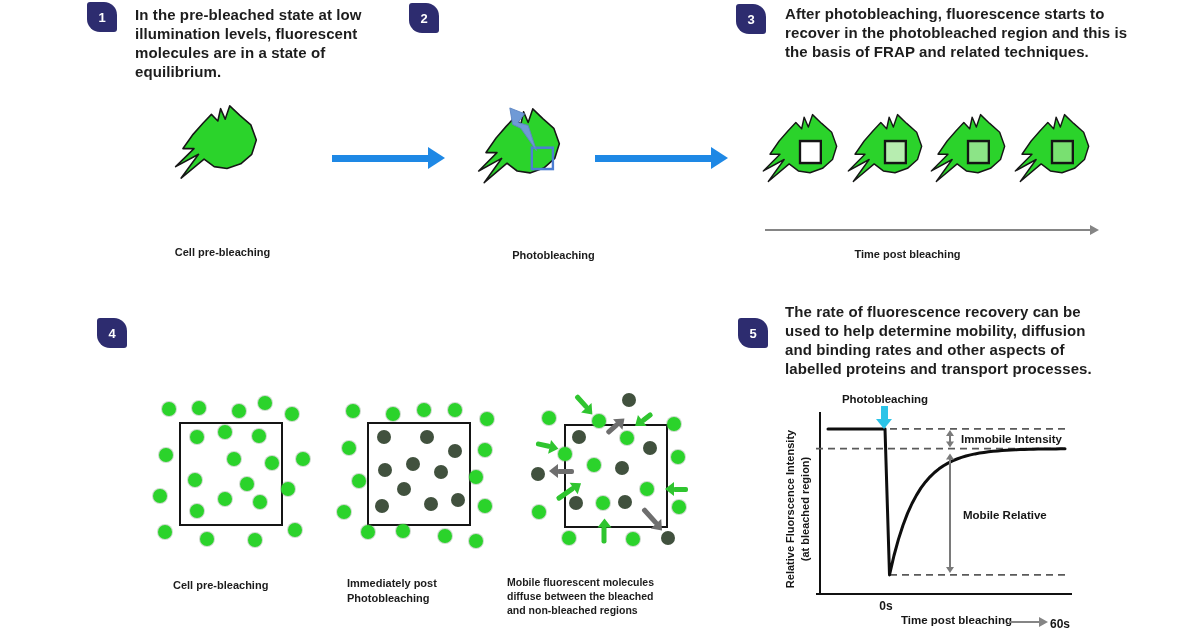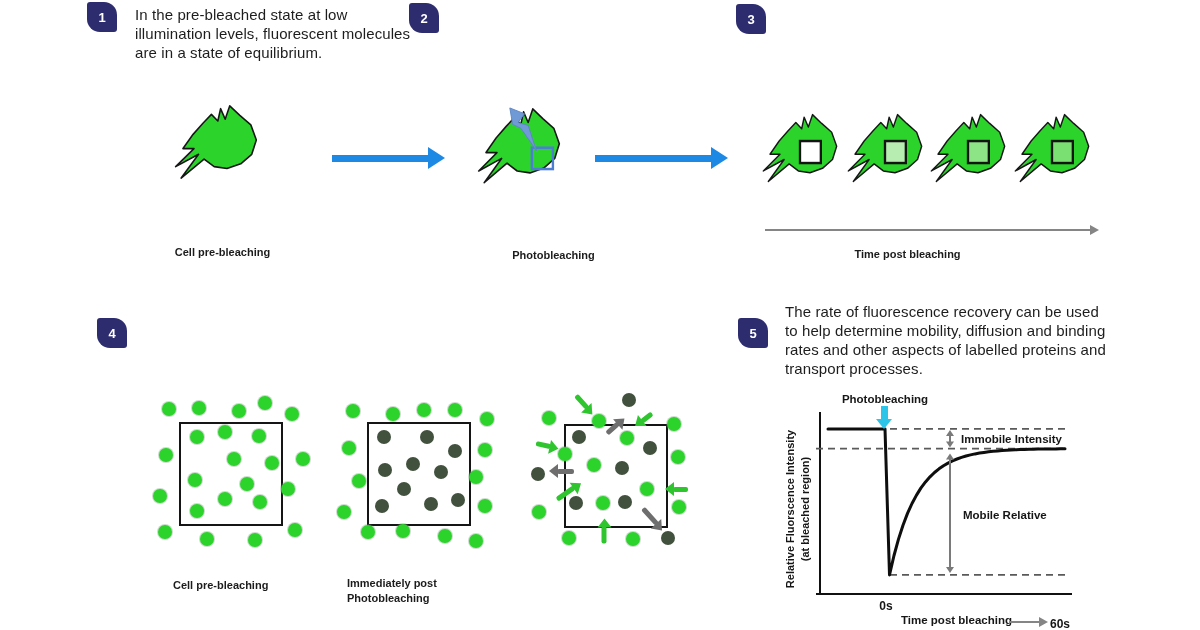--- a/index.html
+++ b/index.html
@@ -1,21 +1,21 @@
 <!DOCTYPE html>
 <html><head>
 <meta charset="utf-8">
 <style>
   html,body{margin:0;padding:0;background:#fff;}
   .canvas{position:relative;width:1200px;height:630px;background:#ffffff;overflow:hidden;
           font-family:"Liberation Sans",sans-serif;color:#1c1c1c;}
   .badge{position:absolute;width:30px;height:30px;background:#2d2c6f;color:#fff;
          font-weight:bold;font-size:13px;display:flex;align-items:center;justify-content:center;
          border-radius:3px 13px 3px 13px;}
-  .step-p{position:absolute;font-size:15px;line-height:1.27;font-weight:400;color:#1d1d1d;letter-spacing:.1px;}
+  .step-p{position:absolute;font-size:15px;line-height:1.27;font-weight:700;color:#1d1d1d;letter-spacing:.1px;}
   .cap{position:absolute;font-weight:bold;font-size:11px;color:#1c1c1c;line-height:1.35;}
   .cap.center{text-align:center;}
   .pre{white-space:pre-line;}
   .cellsvg{position:absolute;}
   .cell-body{fill:#2bd32b;stroke:#161616;stroke-width:1.7;stroke-linejoin:round;}
   .bolt{fill:#6f9ad6;stroke:#5e86c4;stroke-width:1;}
   .roi-blue{fill:none;stroke:#4d7ed2;stroke-width:2.6;}
   .dot{position:absolute;width:14px;height:14px;border-radius:50%;}
   .dot.green{background:#2bd32b;box-shadow:0 0 0 1px rgba(110,150,110,.35);}
   .dot.dark{background:#41513e;}
@@ -49,20 +49,21 @@
 </svg>
 
 <div class="canvas">
 
   <div class="badge" style="left:87px;top:2px">1</div>
   <div class="step-p" style="left:135px;top:5px;width:280px">In the pre-bleached state at low illumination levels, fluorescent molecules are in a state of equilibrium.</div>
 
   <div class="badge" style="left:409px;top:3px">2</div>
 
   <div class="badge" style="left:736px;top:4px">3</div>
+  <div class="step-p" style="left:785px;top:4px;width:345px">After photobleaching, fluorescence starts to recover in the photobleached region and this is the basis of FRAP and related techniques.</div>
 
   <div class="badge" style="left:97px;top:318px">4</div>
 
   <div class="badge" style="left:738px;top:318px">5</div>
   <div class="step-p" style="left:785px;top:302px;width:330px">The rate of fluorescence recovery can be used to help determine mobility, diffusion and binding rates and other aspects of labelled proteins and transport processes.</div>
 
   <svg class="cellsvg" style="left:172px;top:103px" width="110" height="95" viewBox="0 0 120 100" preserveAspectRatio="none">
     <use href="#cellShape" class="cell-body"></use>
   </svg>
 
@@ -186,20 +187,23 @@
       <div class="marrow" style="--c: #2fc52f; left: 688px; top: 487px; width: 15px; transform: rotate(180deg);"></div>
       <div class="marrow" style="--c: #2fc52f; left: 652px; top: 411px; width: 13px; transform: rotate(142deg);"></div>
       <div class="marrow" style="--c: #6e6e6e; left: 607px; top: 431px; width: 15px; transform: rotate(-42deg);"></div>
       <div class="marrow" style="--c: #6e6e6e; left: 574px; top: 469px; width: 17px; transform: rotate(180deg);"></div>
       <div class="marrow" style="--c: #6e6e6e; left: 643px; top: 506px; width: 21px; transform: rotate(48deg);"></div>
     </div>
 
   <div class="cap" style="left:173px;top:578px">Cell pre-bleaching</div>
   <div class="cap pre" style="left:347px;top:576px">Immediately post
 Photobleaching</div>
+  <div class="cap pre" style="left:507px;top:575px;font-size:10.5px">Mobile fluorescent molecules
+diffuse between the bleached
+and non-bleached regions</div>
 
   <svg id="frap-chart" width="300" height="215" style="position:absolute;left:790px;top:392px">
       <line x1="30" y1="20" x2="30" y2="202" stroke="#111" stroke-width="2"></line>
       <line x1="26" y1="202" x2="282" y2="202" stroke="#111" stroke-width="2"></line>
       <line x1="100" y1="36.920000000000016" x2="278" y2="36.920000000000016" stroke="#5a5a5a" stroke-width="1.8" stroke-dasharray="7 5"></line>
       <line x1="26" y1="56.599999999999994" x2="278" y2="56.599999999999994" stroke="#5a5a5a" stroke-width="1.8" stroke-dasharray="7 5"></line>
       <line x1="100" y1="182.88" x2="278" y2="182.88" stroke="#5a5a5a" stroke-width="1.8" stroke-dasharray="7 5"></line>
       <path d="M38,36.920000000000016 L95,36.920000000000016 L99.5,182.88 L104.0,163.5 L108.5,147.1 L113.0,133.2 L117.5,121.4 L122.0,111.5 L126.5,103.1 L131.0,95.9 L135.5,89.9 L140.0,84.8 L144.5,80.5 L149.0,76.8 L153.5,73.7 L158.0,71.1 L162.5,68.8 L167.0,67.0 L171.5,65.4 L176.0,64.0 L180.5,62.9 L185.0,61.9 L189.5,61.1 L194.0,60.4 L198.5,59.8 L203.0,59.3 L207.5,58.9 L212.0,58.6 L216.5,58.3 L221.0,58.0 L225.5,57.8 L230.0,57.6 L234.5,57.5 L239.0,57.3 L243.5,57.2 L248.0,57.1 L252.5,57.0 L257.0,57.0 L261.5,56.9 L266.0,56.9 L270.5,56.8 L275.0,56.8" fill="none" stroke="#0e0e0e" stroke-width="3" stroke-linejoin="round" stroke-linecap="round"></path>
       <line x1="160" y1="42.920000000000016" x2="160" y2="50.599999999999994" stroke="#7a7a7a" stroke-width="2"></line>
       <polygon points="156,43.920000000000016 164,43.920000000000016 160,37.920000000000016" fill="#7a7a7a"></polygon>

